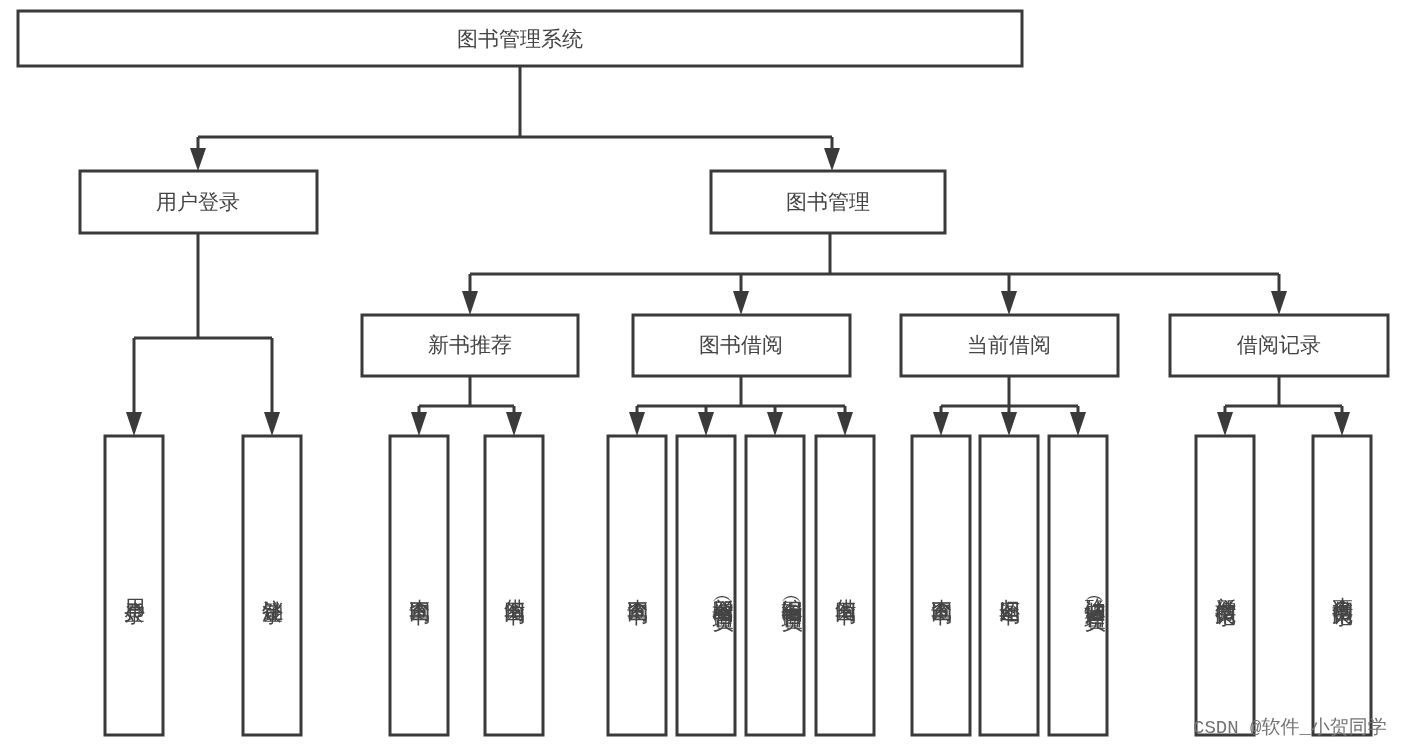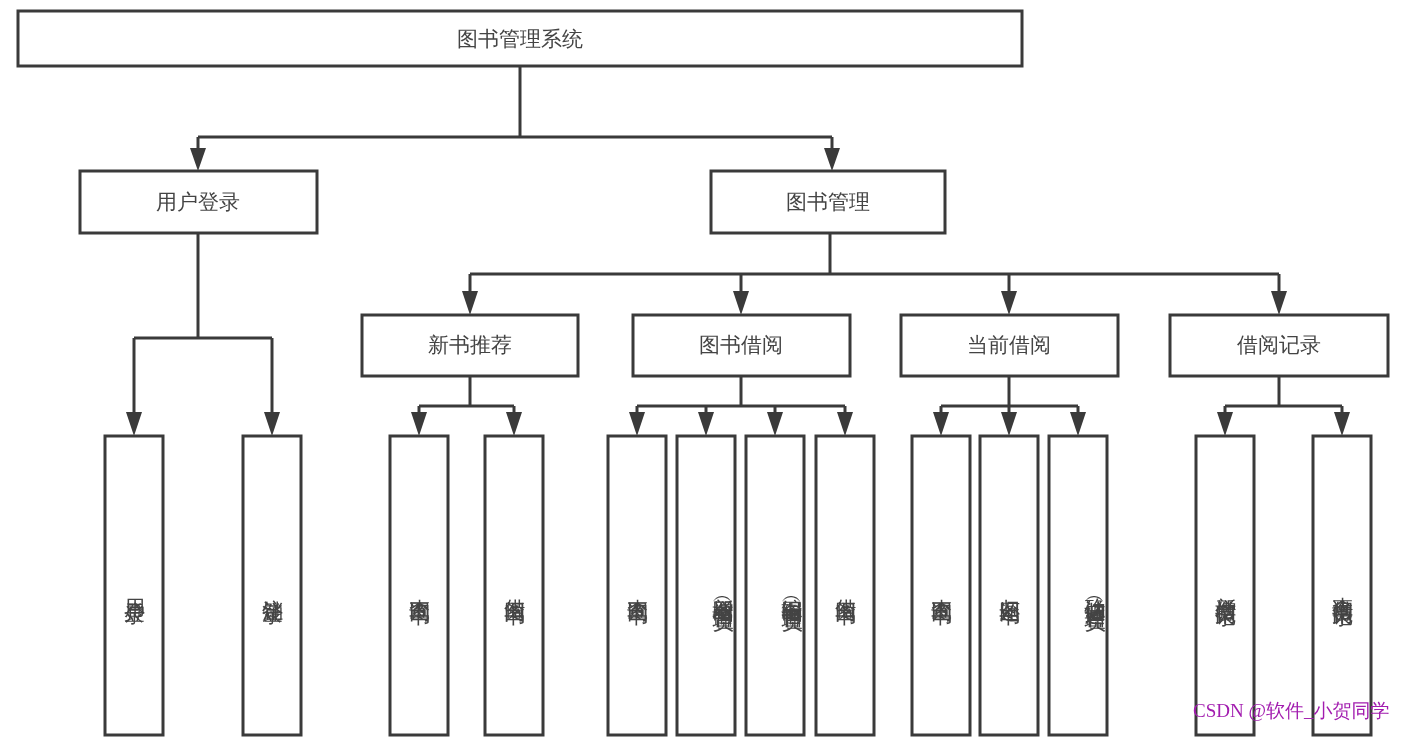--- a/index.html
+++ b/index.html
@@ -62,24 +62,24 @@
     justify-content: center;
     white-space: nowrap;
     pointer-events: none;
   }
   .leaf-label.center-v {
     align-items: center;
   }
   .watermark {
     position: absolute;
     left: 1193px;
-    top: 698px;
-    font-family: Liberation Serif, serif;
+    top: 714px;
+    font-family: Liberation Mono, monospace;
     font-size: 19px;
-    color: #a21caf;
+    color: #737373;
     white-space: nowrap;
   }
 </style>
 </head>
 <body>
 
 <div id="diagram-root">
 
   <svg id="tree-svg" viewBox="0 0 1405 747">
 

